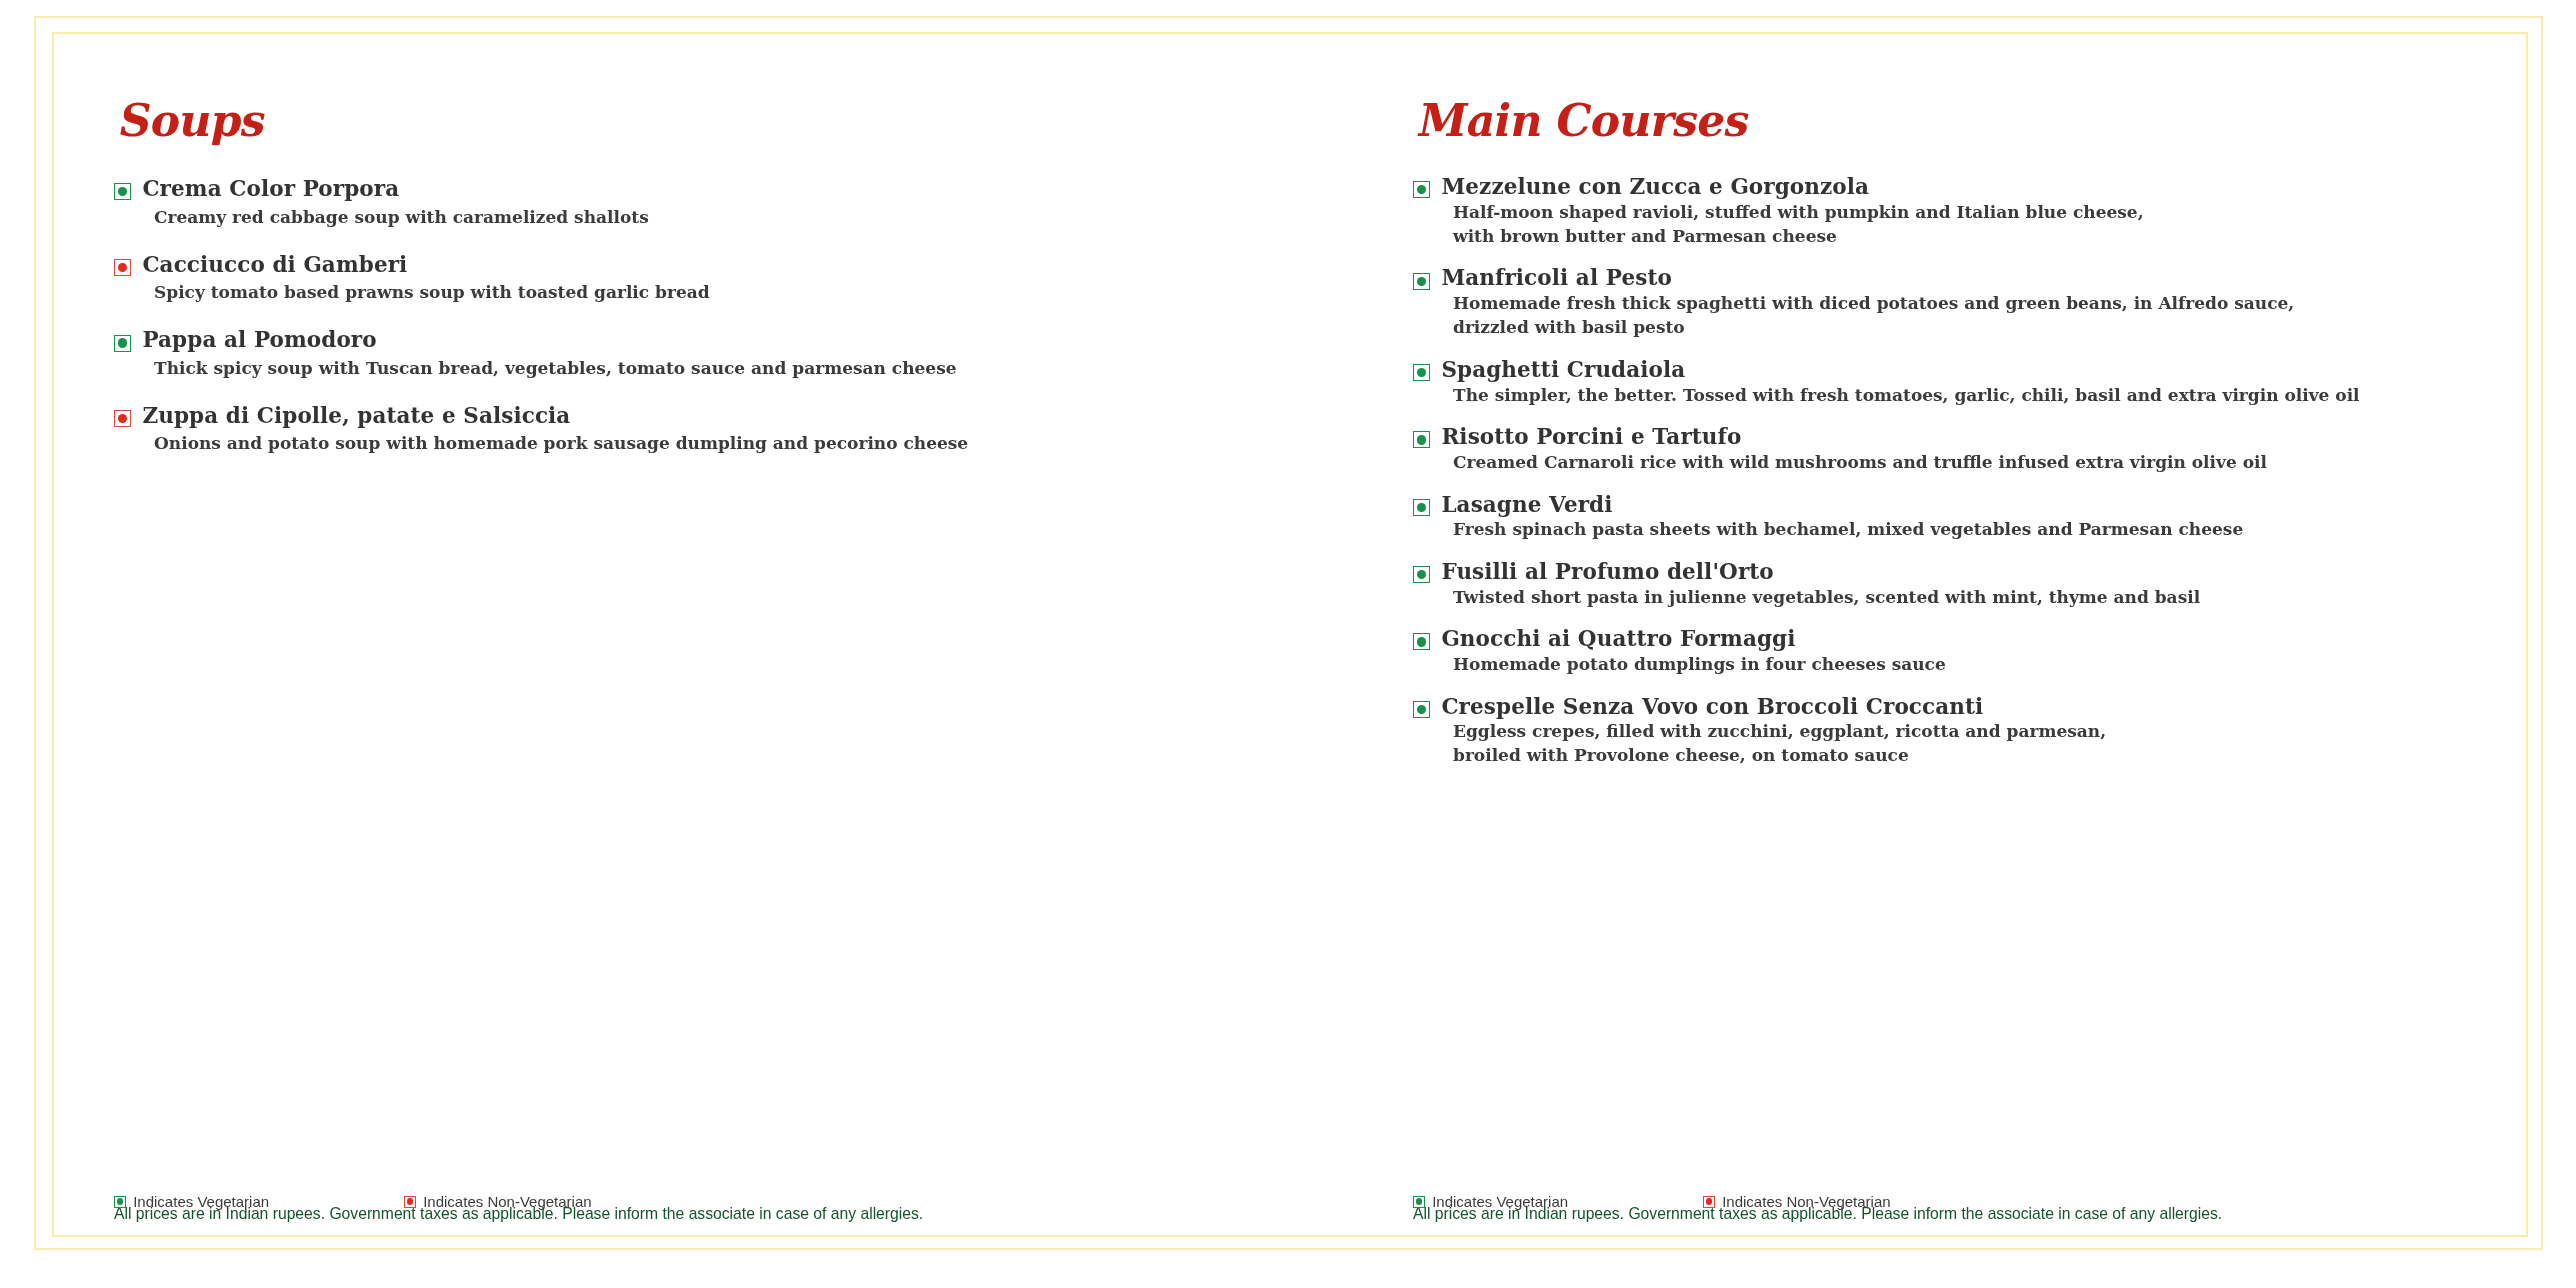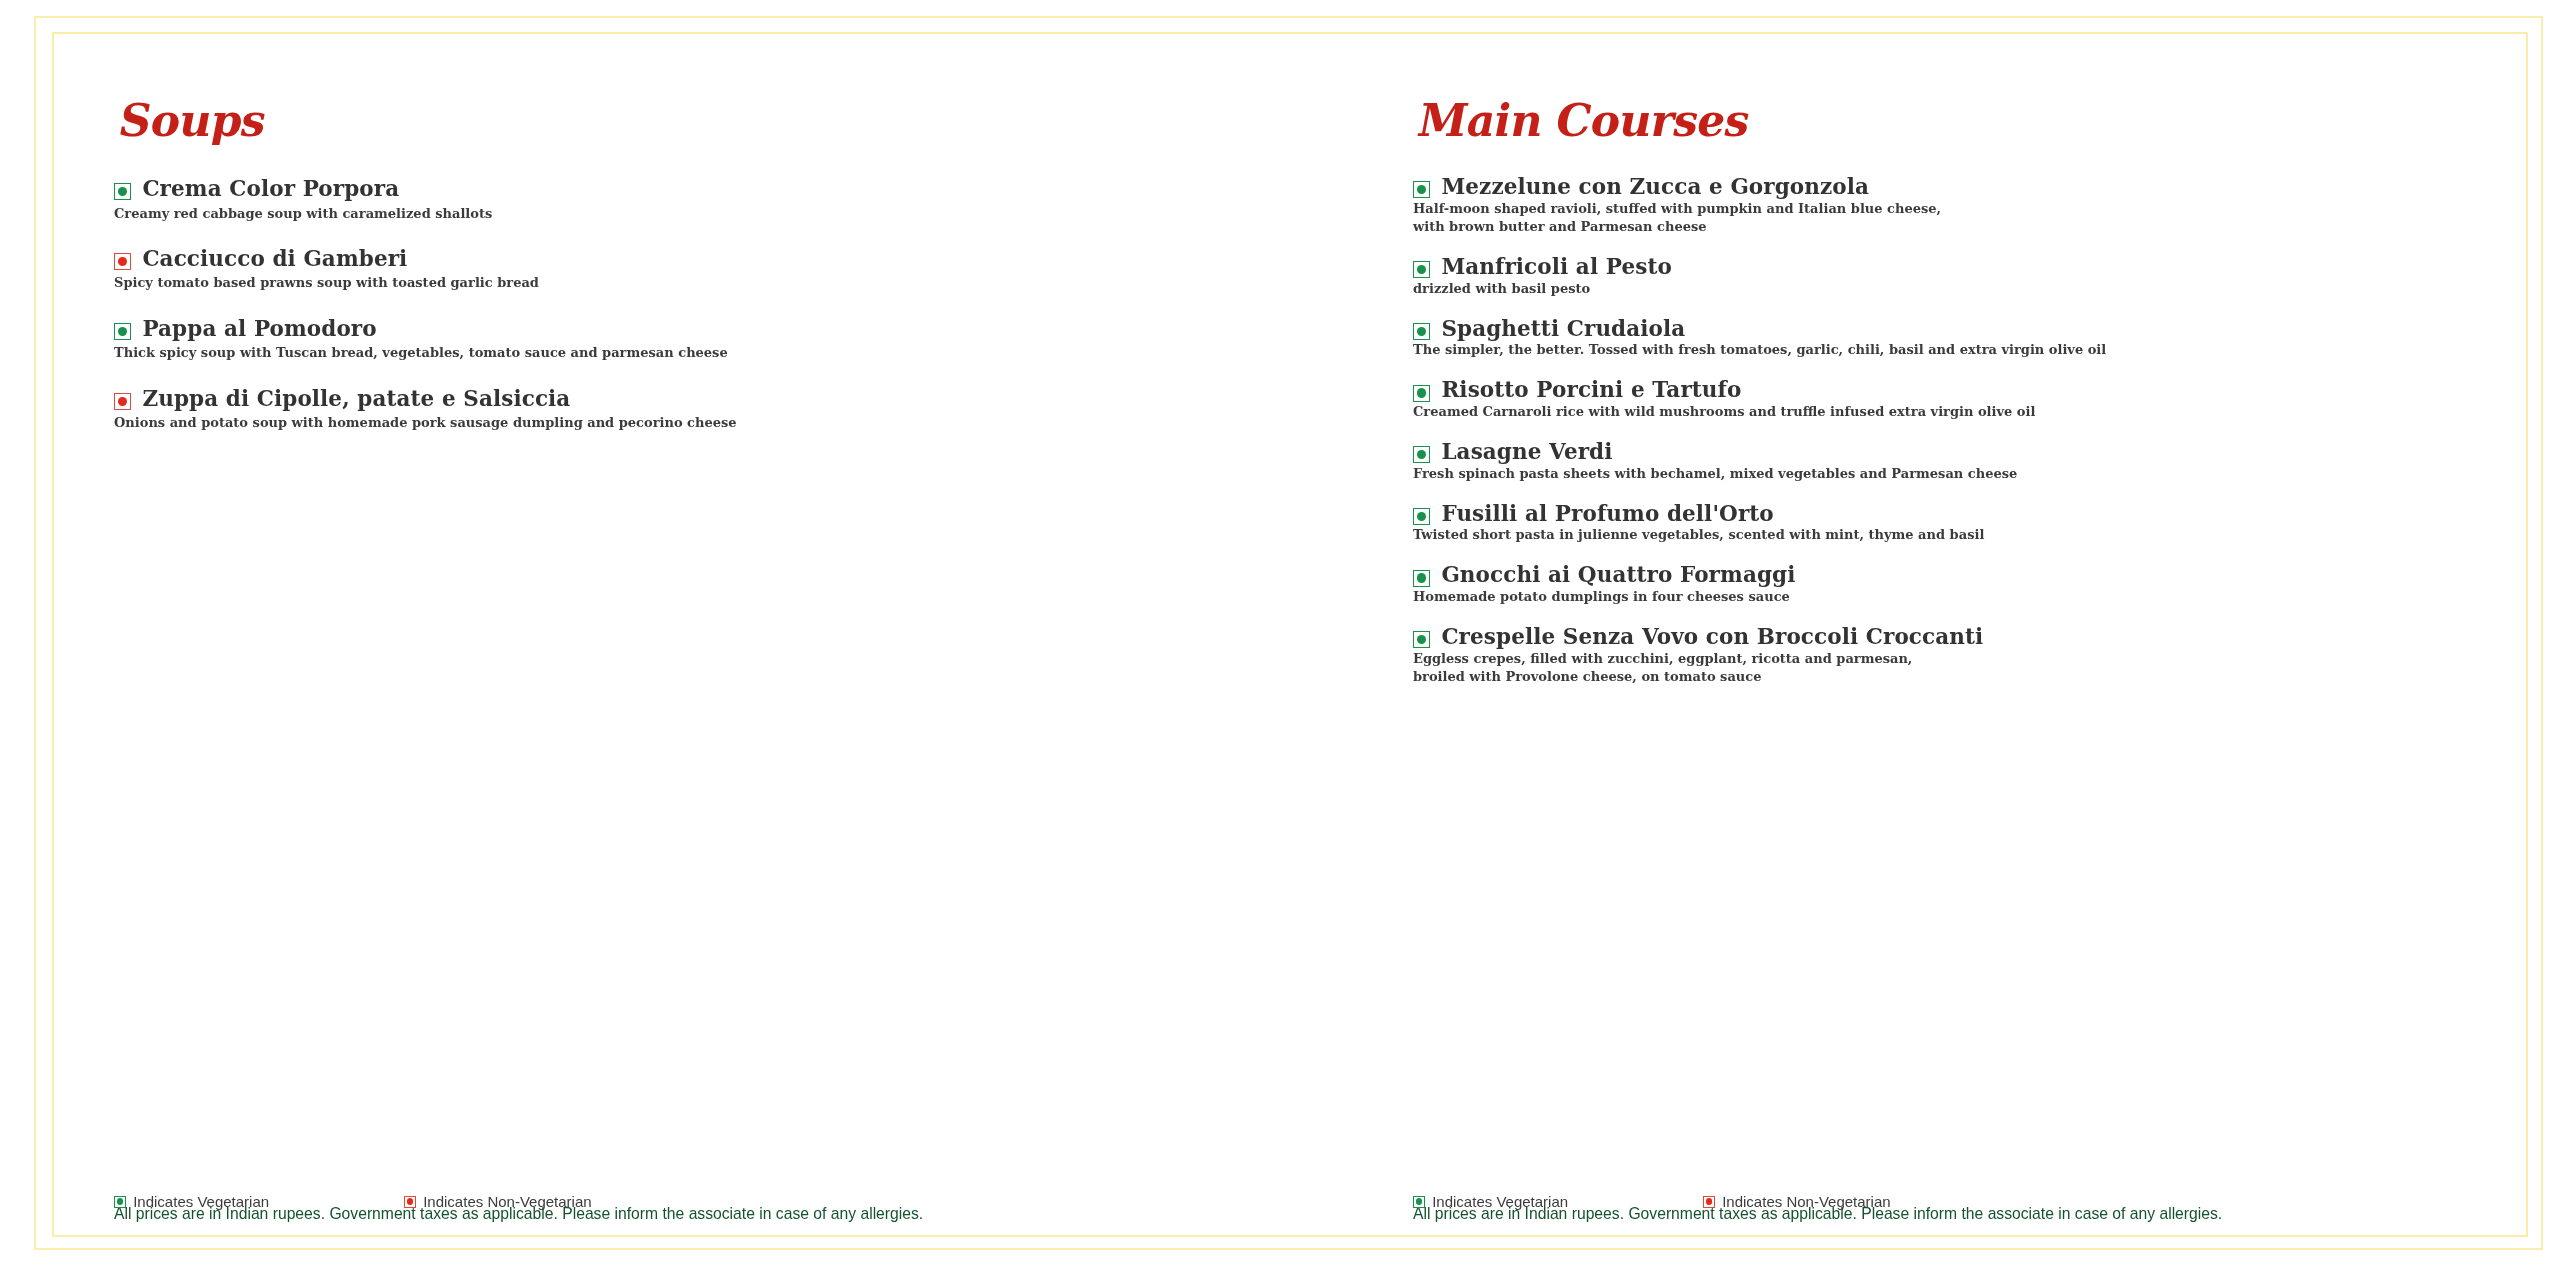--- a/index.html
+++ b/index.html
@@ -115,22 +115,23 @@
     font-weight: bold;
     font-size: 21.5px;
     line-height: 1.08;
     letter-spacing: 0.1px;
     white-space: nowrap;
   }
   .item-desc {
     color: #3b3b3b;
     font-family: "DejaVu Serif", "Liberation Serif", serif;
     font-weight: bold;
-    font-size: 13px;
+    font-size: 17px;
     line-height: 1.42;
+    margin-left: 40px;
     margin-top: 4.3px;
   }
   #column-mains .item-desc { margin-top: 1.4px; }
   .item-desc .line { display: block; white-space: nowrap; }
 
   
   .footer {
     position: absolute;
     width: 1145px;
   }
@@ -257,20 +258,21 @@
             </div>
           </div>
           <div class="menu-item">
             <div class="item-head">
               <span class="diet-mark">
                 <i></i>
               </span>
               <span class="item-name">Manfricoli al Pesto</span>
             </div>
             <div class="item-desc">
+              <span class="line">Homemade fresh thick spaghetti with diced potatoes and green beans, in Alfredo sauce,</span>
               <span class="line">drizzled with basil pesto</span>
             </div>
           </div>
           <div class="menu-item">
             <div class="item-head">
               <span class="diet-mark">
                 <i></i>
               </span>
               <span class="item-name">Spaghetti Crudaiola</span>
             </div>

